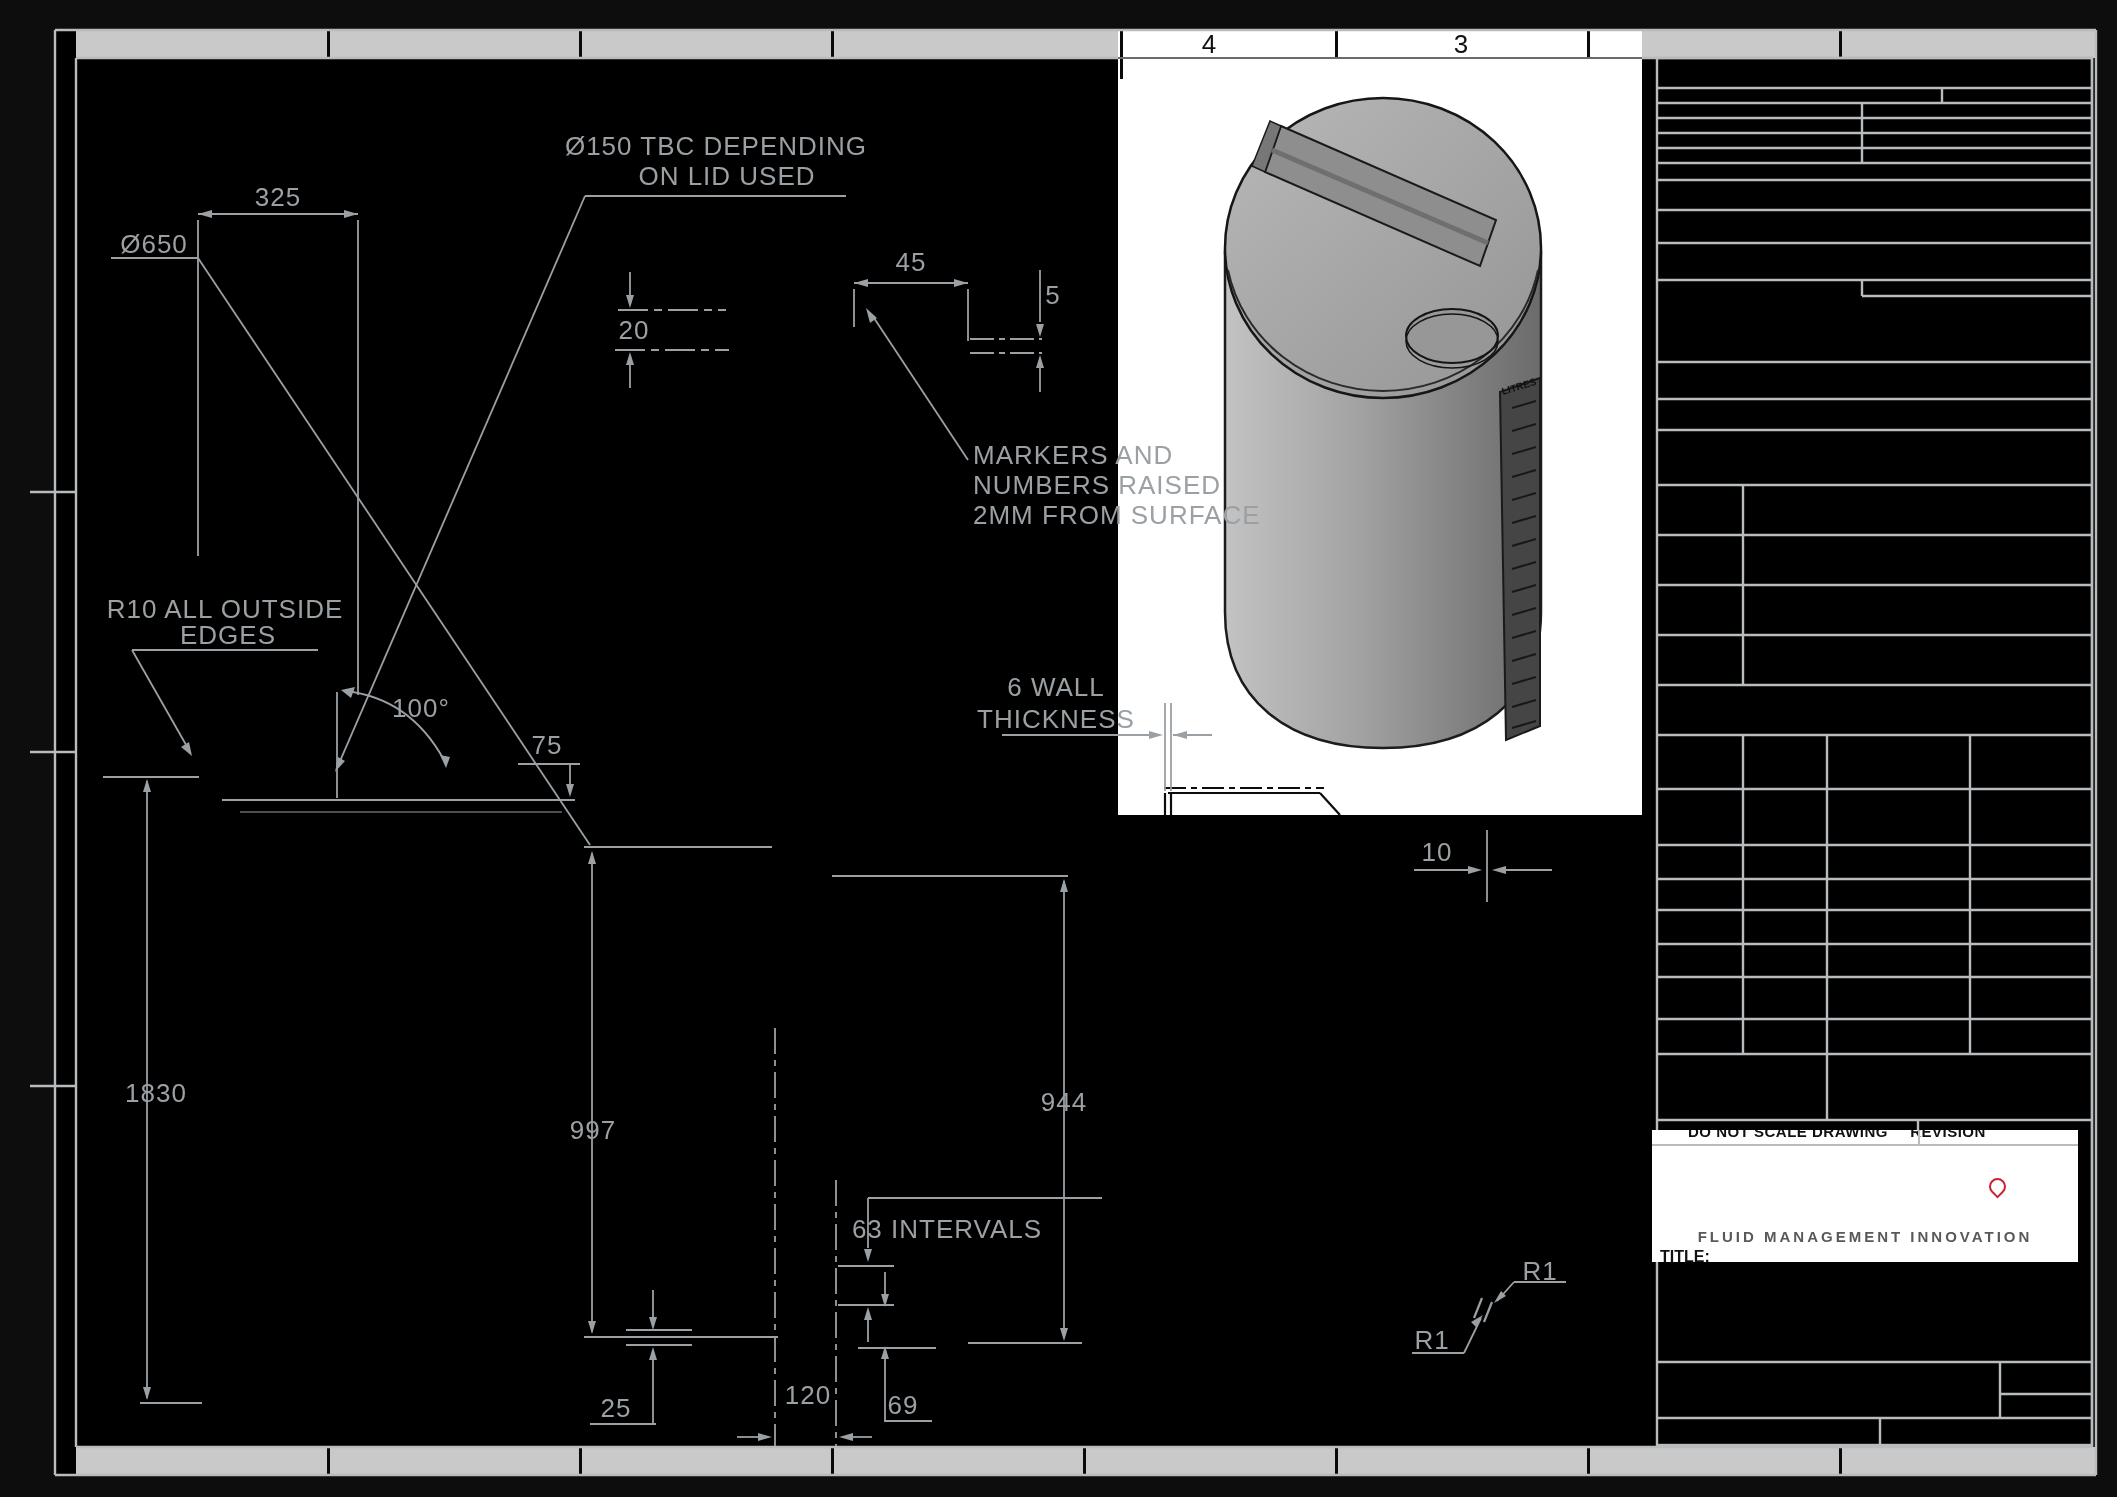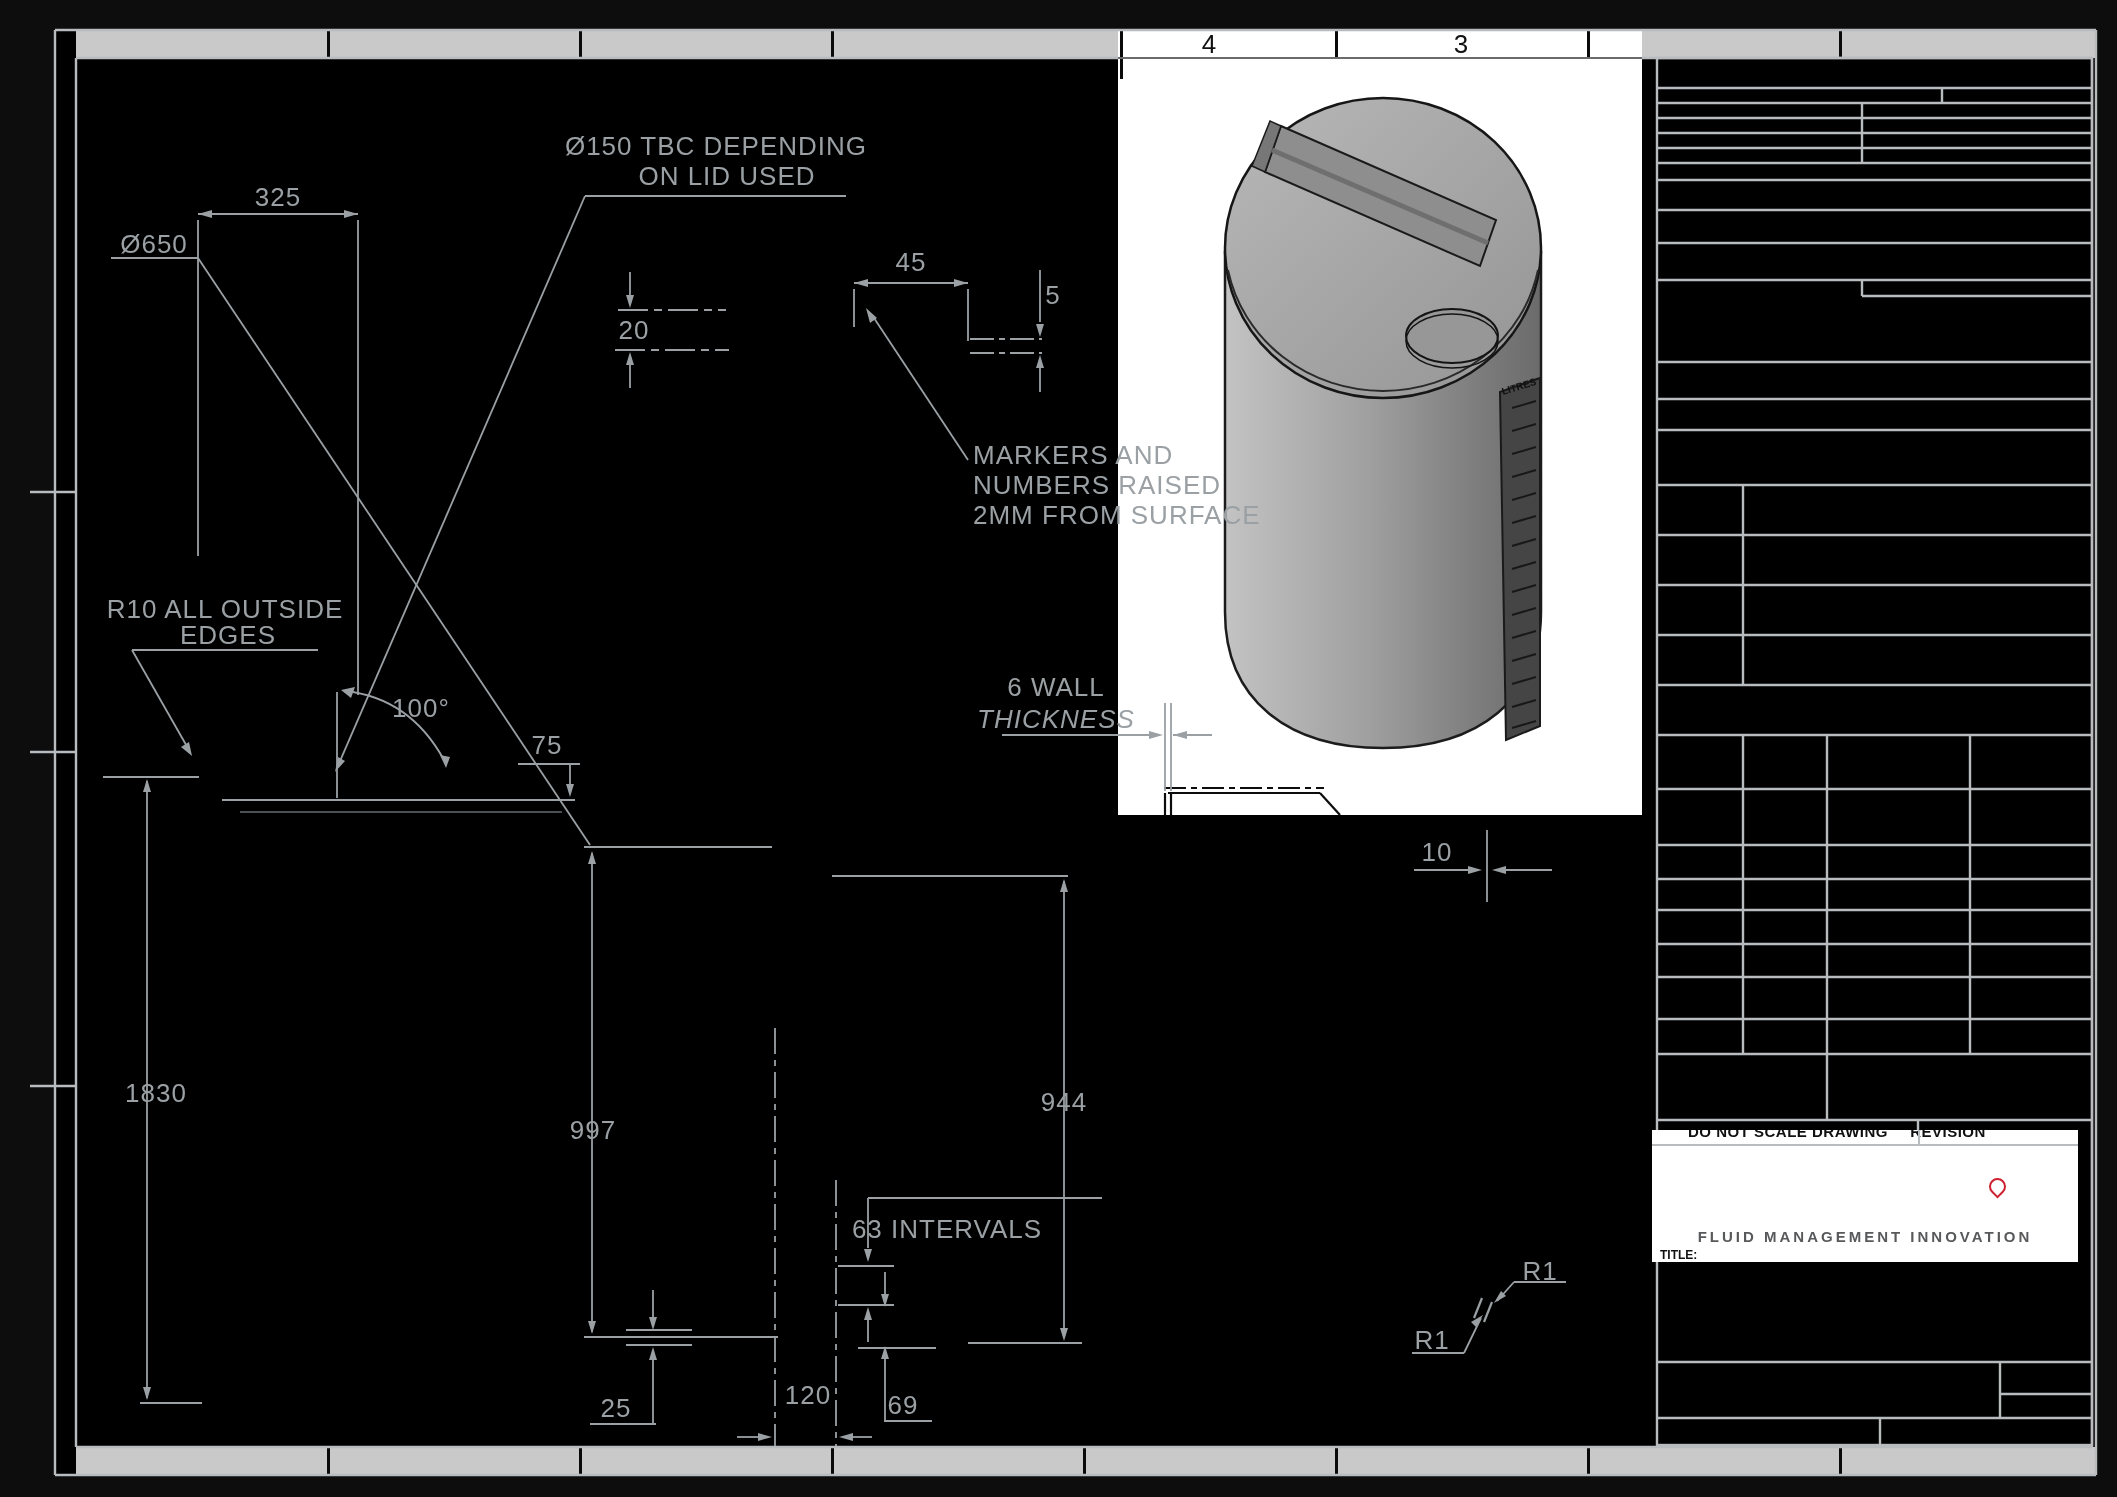--- a/index.html
+++ b/index.html
@@ -11,21 +11,21 @@
   .note{position:absolute;color:#9aa0a4;font-size:26px;letter-spacing:1px;white-space:nowrap;}
   .zone{position:absolute;color:#111;font-size:26px;transform:translate(-50%,-50%);}
   .band{position:absolute;top:30px;height:28px;background:#c9c9c9;}
   .tick-b{position:absolute;width:3px;background:#0a0a0a;}
   .imgreg{position:absolute;left:1118px;top:30px;width:524px;height:785px;background:#ffffff;}
   .tb-cellline{stroke:#b9bcbe;stroke-width:2.4;}
   .logo-box{position:absolute;left:1652px;top:1130px;width:426px;height:132px;background:#fff;overflow:hidden;}
   .dns{position:absolute;top:-7px;color:#111;font-size:15px;font-weight:bold;letter-spacing:.5px;white-space:nowrap;transform:translateX(-50%);}
   .logo-line{position:absolute;top:40px;width:100%;text-align:center;font-size:50px;font-weight:800;letter-spacing:1px;line-height:50px;}
   .tagline{position:absolute;top:98px;width:100%;text-align:center;font-size:15px;font-weight:bold;letter-spacing:3px;color:#58595b;}
-  .title-lab{position:absolute;left:1660px;top:1248px;color:#111;font-size:12px;font-weight:bold;background:transparent;}
+  .title-lab{position:absolute;left:1660px;top:1248px;color:#111;font-size:16px;font-weight:bold;background:transparent;}
 </style>
 </head>
 <body>
 
 <div class="sheet">
 
   <div class="abs" style="left:55px;top:30px;width:2041px;height:1445px;background:#000;"></div>
 
   <div class="band" style="left:76px;width:2020px;"></div>
 
@@ -316,21 +316,21 @@
   <div class="dim" style="left:421px;top:708px;">100°</div>
   <div class="dim" style="left:547px;top:745px;">75</div>
   <div class="dim" style="left:156px;top:1093px;">1830</div>
   <div class="dim" style="left:593px;top:1130px;">997</div>
   <div class="dim" style="left:1064px;top:1102px;">944</div>
   <div class="dim" style="left:947px;top:1182px;margin-top:47px;">63 INTERVALS</div>
   <div class="dim" style="left:616px;top:1408px;">25</div>
   <div class="dim" style="left:808px;top:1395px;">120</div>
   <div class="dim" style="left:903px;top:1405px;">69</div>
   <div class="dim" style="left:1056px;top:687px;">6 WALL</div>
-  <div class="dim" style="left:1056px;top:719px;font-style:italic;">THICKNESS</div>
+  <div class="dim" style="left:1056px;top:719px;">THICKNESS</div>
   <div class="dim" style="left:1437px;top:852px;">10</div>
   <div class="dim" style="left:1540px;top:1271px;">R1</div>
   <div class="dim" style="left:1432px;top:1340px;">R1</div>
 
   <div class="logo-box">
     <div class="dns" style="left:136px;">DO NOT SCALE DRAWING</div>
     <div class="dns" style="left:296px;">REVISION</div>
     <div class="abs" style="left:0;top:14px;width:100%;height:2px;background:#b9bcbe;"></div>
     <div class="abs" style="left:266px;top:0;width:2px;height:14px;background:#b9bcbe;"></div>
     <div class="abs" style="left:337px;top:48px;width:13px;height:13px;background:#fff;border:2px solid #cd2030;border-radius:50% 50% 50% 0;transform:rotate(-45deg);"></div>

